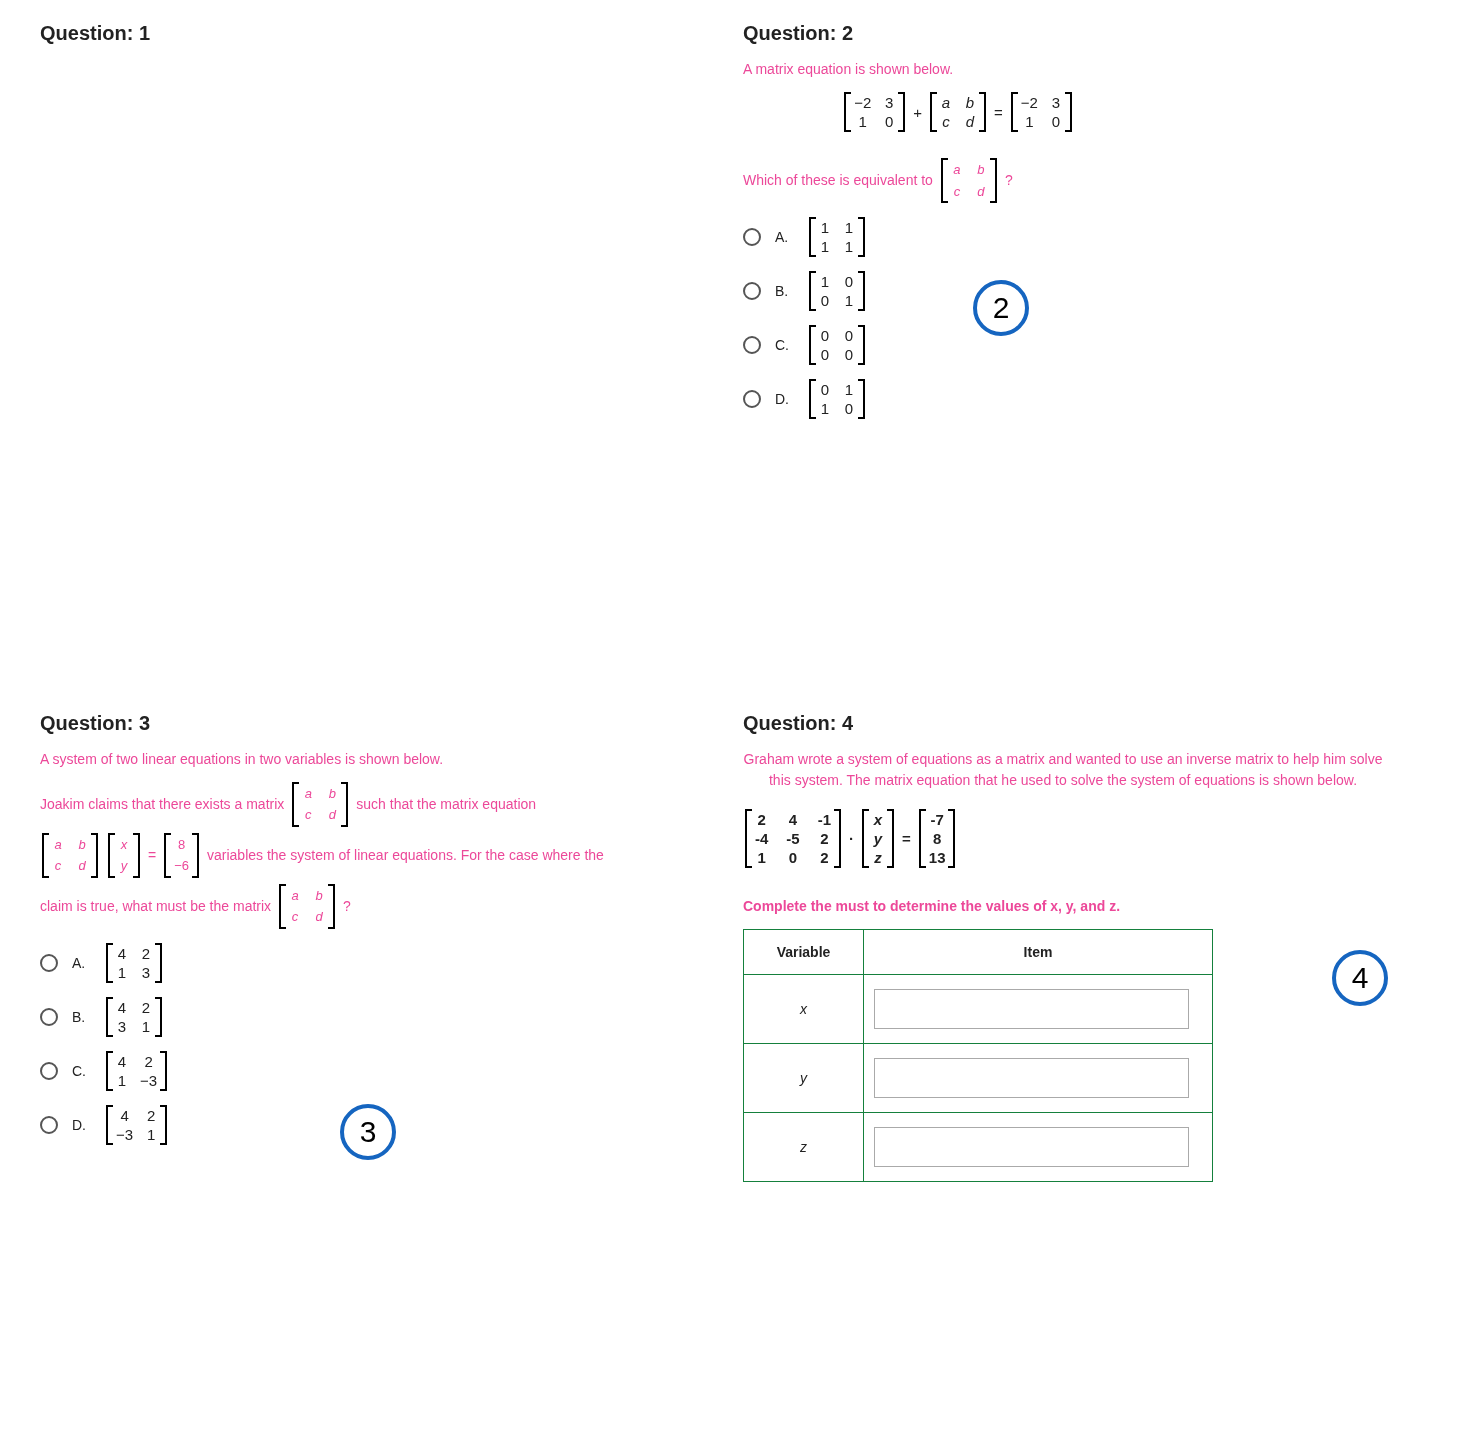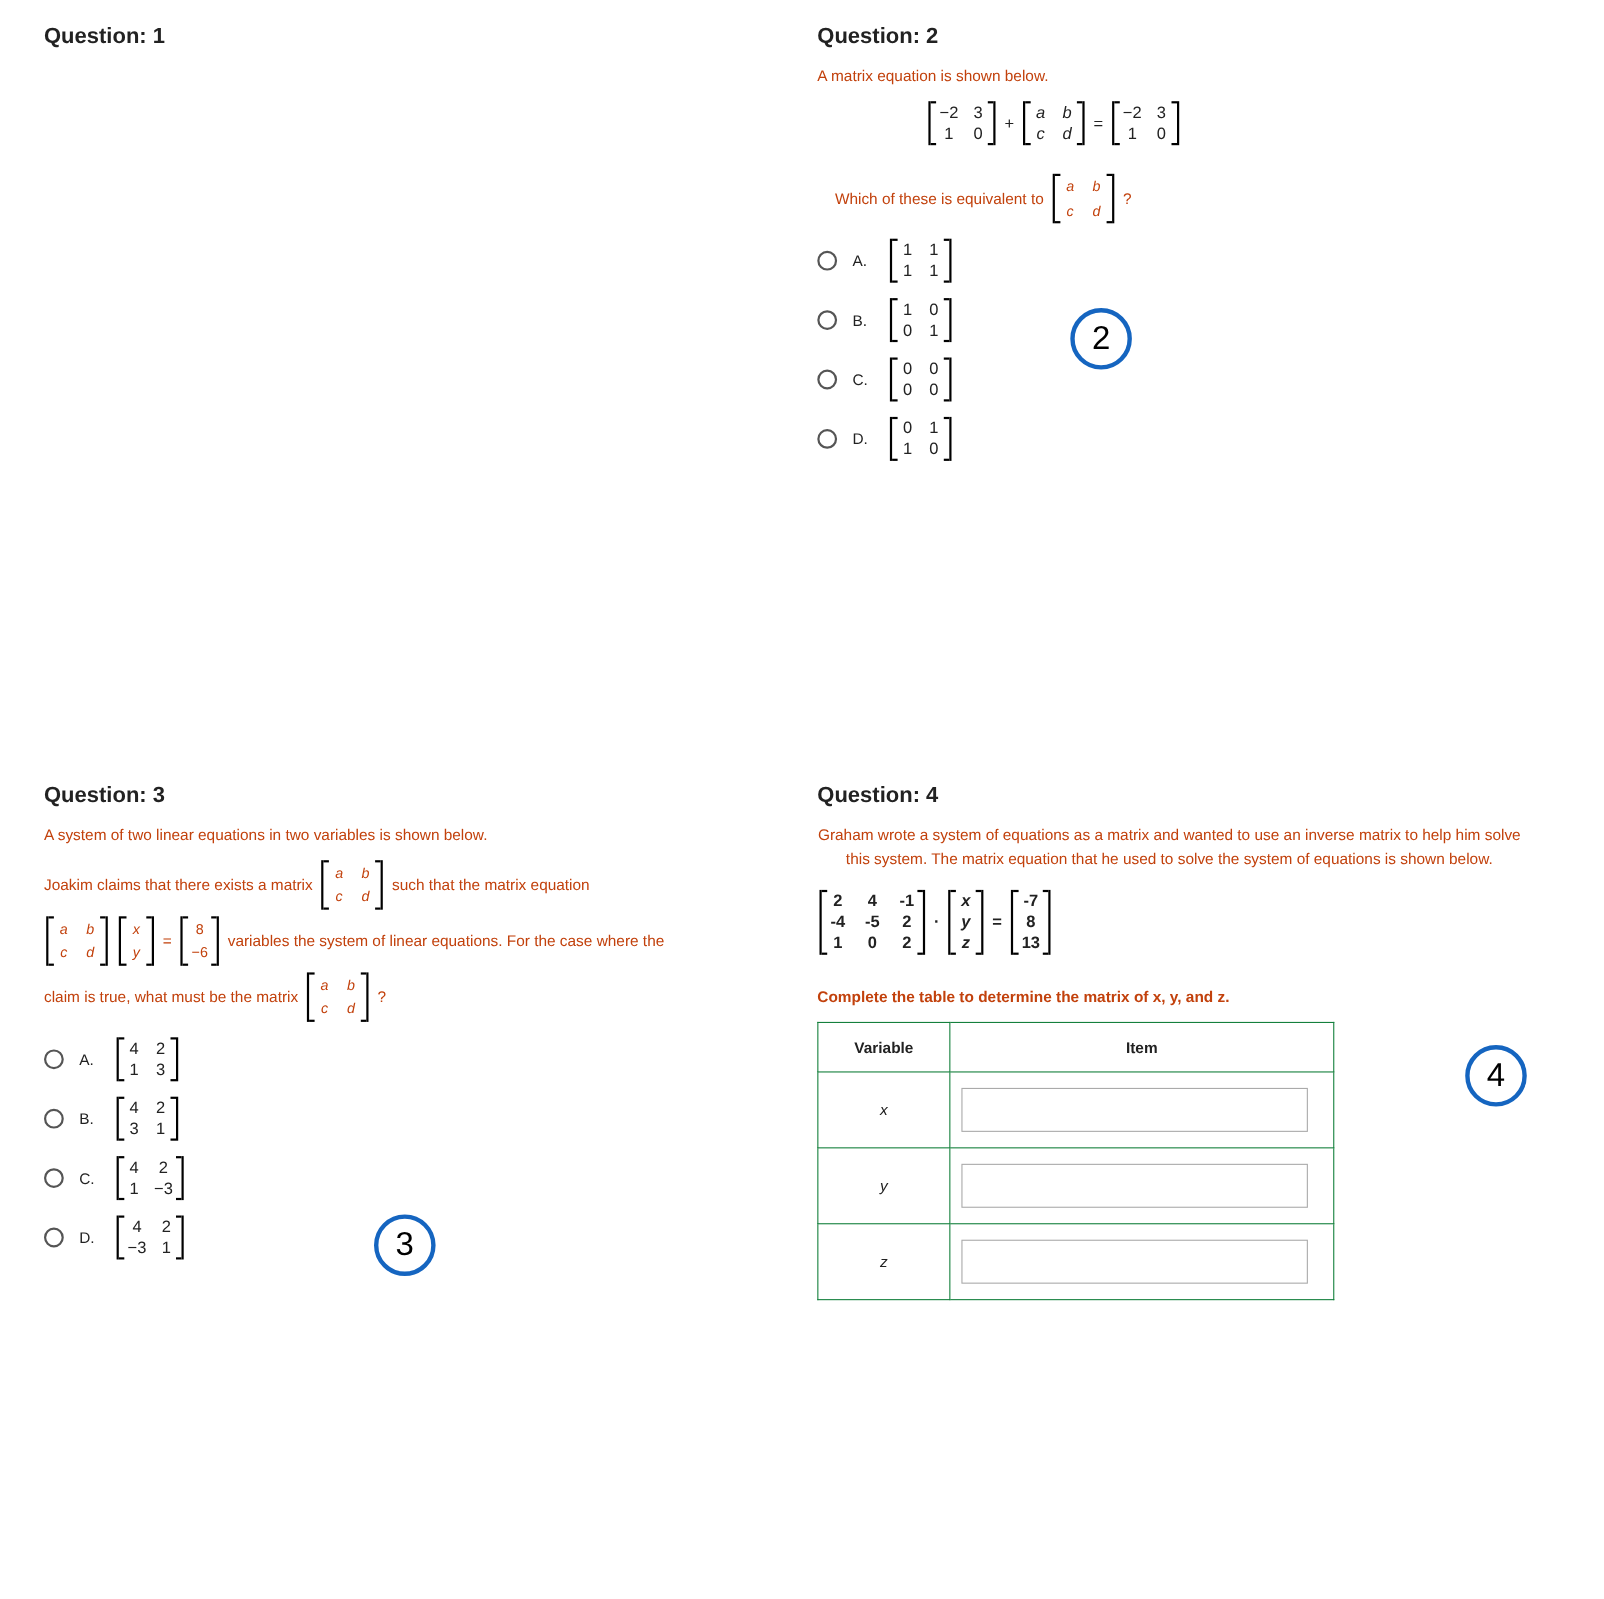--- a/index.html
+++ b/index.html
@@ -41,21 +41,21 @@
     border:1px solid var(--red);
     color:var(--red);
     font-size:13px;
     padding:14px 16px;
     max-width:600px;
   }
   .stem{
     font-size:14px;
     line-height:1.5;
     margin:6px 0 12px 0;
-    color:#c2410c;
+    color:#ec4899;
   }
   .eqrow{display:flex;align-items:center;gap:6px;margin:6px 0;}
   
   .mx{
     display:inline-grid;
     grid-template-columns:auto auto;
     column-gap:12px;
     row-gap:2px;
     border-left:2px solid #000;
     border-right:2px solid #000;
@@ -149,21 +149,21 @@
       <span class="mx">
         <span>−2</span>
           <span>3</span>
         <span>1</span>
           <span>0</span>
         <i class="botL"></i>
           <i class="botR"></i>
       </span>
     </div>
 
-    <div class="stem eqrow" style="margin-top:26px;margin-left:16px;">
+    <div class="stem eqrow" style="margin-top:26px;">
       <span>Which of these is equivalent to </span>
       <span class="mx small">
         <span class="mi">a</span>
           <span class="mi">b</span>
         <span class="mi">c</span>
           <span class="mi">d</span>
         <i class="botL"></i>
           <i class="botR"></i>
       </span>
       <span> ?</span>
@@ -363,21 +363,21 @@
       <span class="mx col1">
         <span>-7</span>
         <span>8</span>
         <span>13</span>
         <i class="botL"></i>
           <i class="botR"></i>
       </span>
     </div>
 
     <div class="stem" style="font-weight:700;margin-top:28px;">
-      <span>Complete the table to determine the matrix of x, y, and z.</span>
+      <span>Complete the must to determine the values of x, y, and z.</span>
     </div>
 
     <table class="vtable">
       <tbody>
           <tr>
         <th style="width:120px;">Variable</th>
         <th>Item</th>
       </tr>
       <tr>
         <td class="mi">x</td>

